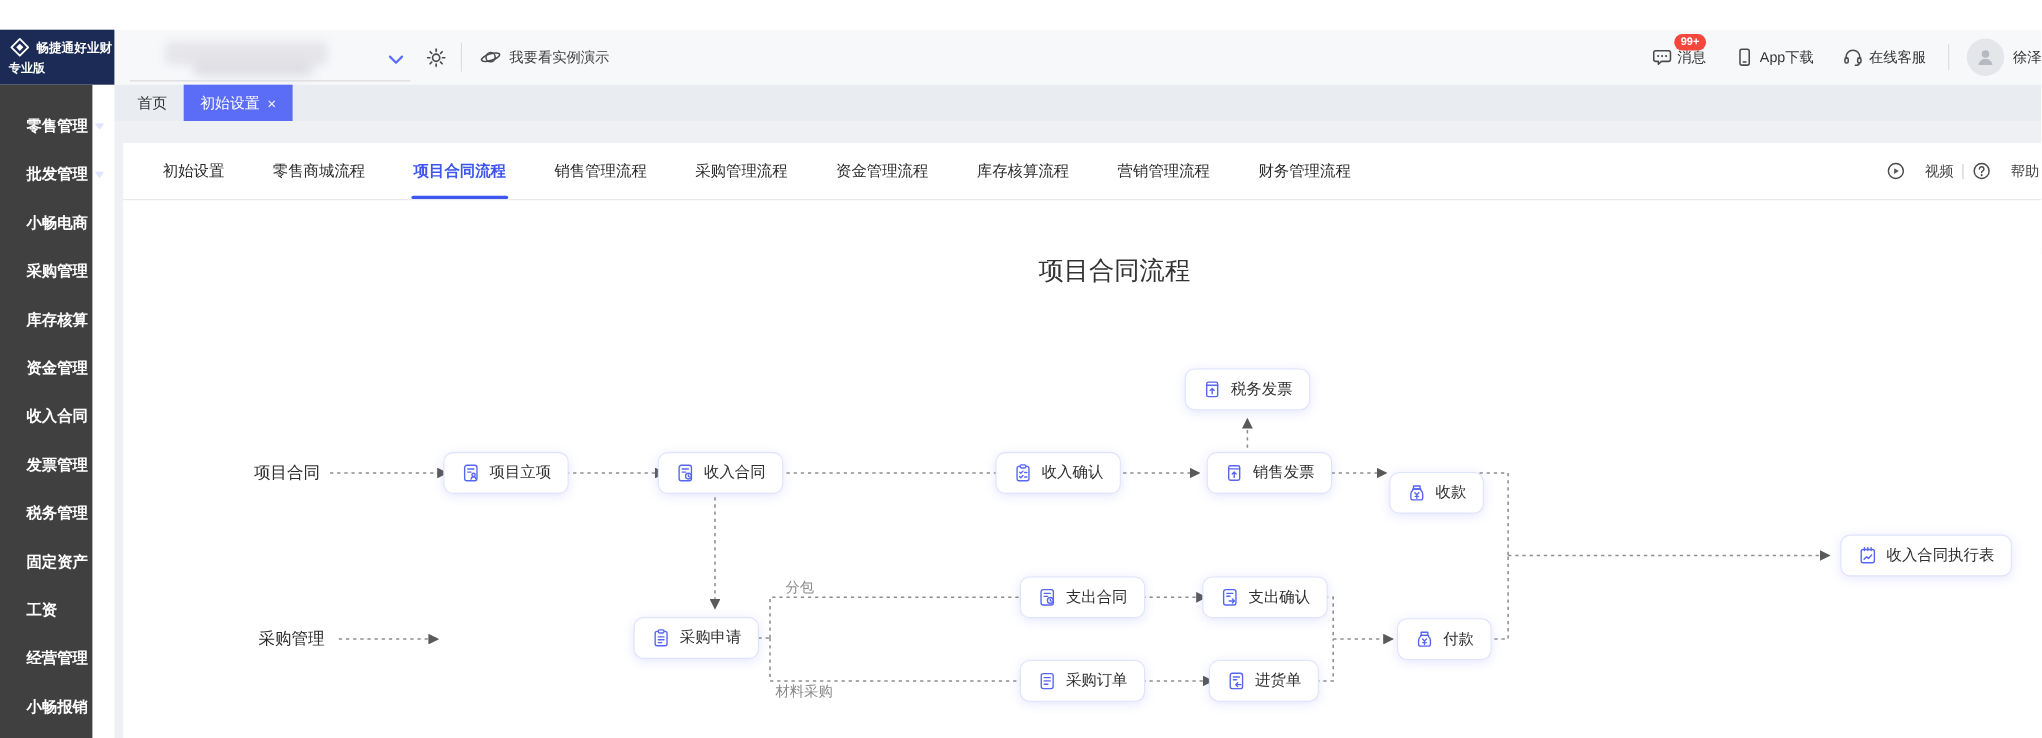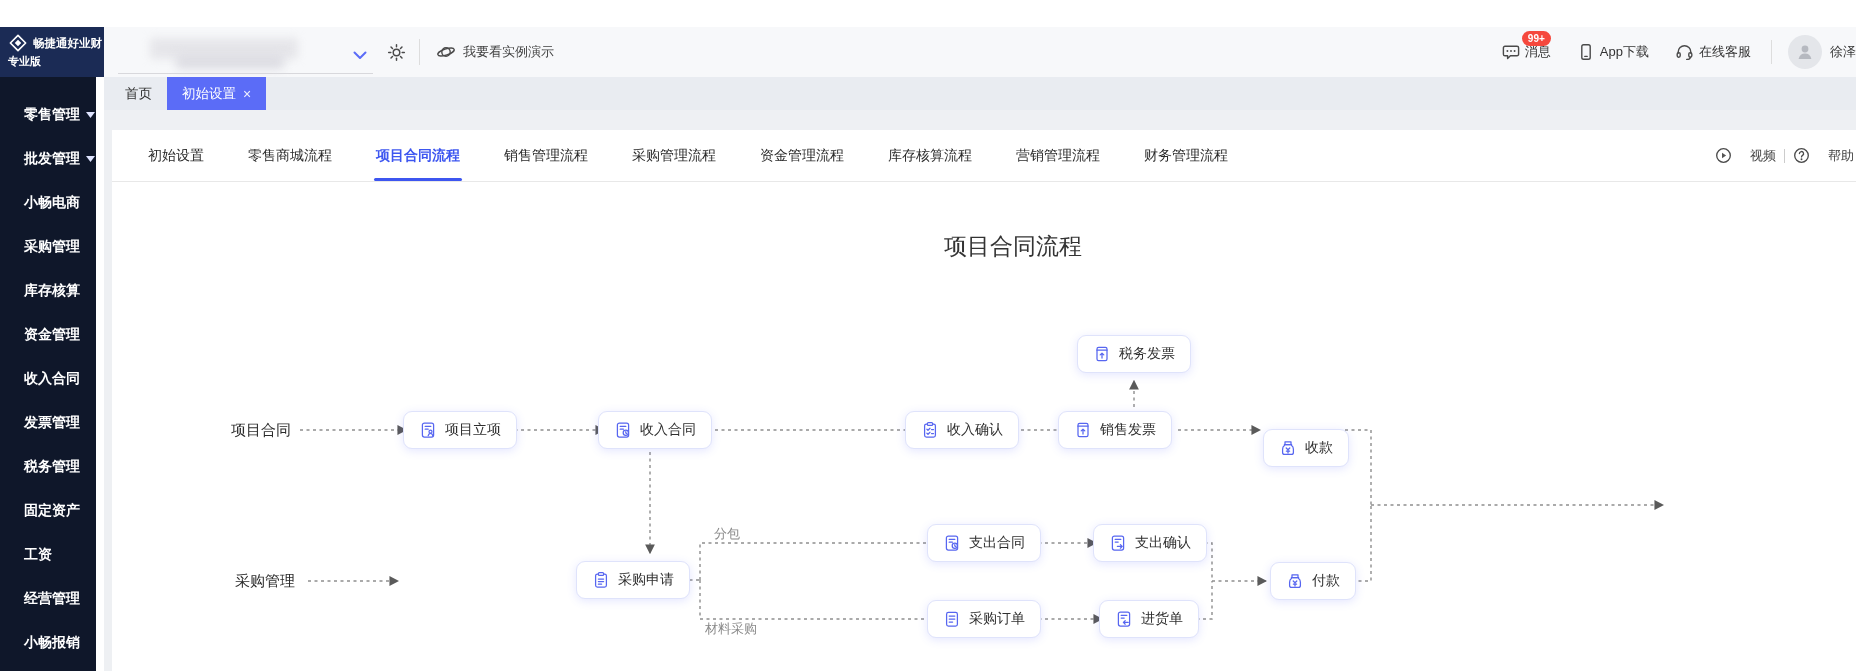--- a/index.html
+++ b/index.html
@@ -28,21 +28,21 @@
   .avatar{width:34px;height:34px;border-radius:50%;background:#e4e6ea;margin-left:16px;display:flex;align-items:center;justify-content:center;overflow:hidden;flex:none;}
   .username{font-size:13px;color:#333;margin-left:8px;white-space:nowrap;}
 
   
   .tabband{position:absolute;left:104px;right:0;top:77px;height:33px;background:#e9ecf1;display:flex;align-items:stretch;padding-left:6px;z-index:4;}
   .wtab{display:flex;align-items:center;gap:7px;padding:0 15px;font-size:13.5px;color:#333;cursor:pointer;}
   .wtab.active{background:#5b6cf7;color:#fff;}
   .wtab .close{font-size:14px;line-height:1;opacity:.9;}
 
   
-  .sidebar{position:absolute;left:0;top:77px;bottom:0;width:96px;background:#0f172a;z-index:5;padding-top:16px;box-sizing:border-box;}
+  .sidebar{position:absolute;left:0;top:77px;bottom:0;width:84px;background:#404040;z-index:5;padding-top:16px;box-sizing:border-box;}
   .side-item{height:44px;display:flex;align-items:center;gap:6px;padding-left:24px;color:#fff;font-size:14px;font-weight:600;cursor:pointer;white-space:nowrap;}
   .side-item .caret{display:flex;align-items:center;}
 
   
   .page-gap{position:absolute;left:104px;right:0;top:110px;bottom:0;background:#eef0f3;z-index:1;}
   .card{position:absolute;left:112px;right:0;top:130px;bottom:0;background:#fff;z-index:2;}
   .subtabs{height:51px;border-bottom:1px solid #e8e8e8;display:flex;align-items:stretch;gap:44px;padding-left:36px;position:relative;}
   .subtab{display:flex;align-items:center;font-size:14px;color:#2b2b2b;cursor:pointer;position:relative;white-space:nowrap;}
   .subtab.active{color:#3d56f0;font-weight:600;}
   .subtab.active::after{content:"";position:absolute;left:-2px;right:-2px;bottom:0;height:3px;background:#3d56f0;border-radius:2px;}
@@ -303,21 +303,21 @@
       </div>
       <div class="node" style="left: 1134px; top: 354px;">
         <span class="nicon">
           <svg viewBox="0 0 18 18">
             <rect x="4" y="2.4" width="10" height="13.2" rx="1.6"></rect>
             <path d="M4 5.2h10M9 13V8.2M7.2 9.9L9 8.1l1.8 1.8"></path>
           </svg>
         </span>
         <span class="nlabel">税务发票</span>
       </div>
-      <div class="node" style="left: 1115px; top: 430px;">
+      <div class="node" style="left: 1154px; top: 430px;">
         <span class="nicon">
           <svg viewBox="0 0 18 18">
             <rect x="4" y="2.4" width="10" height="13.2" rx="1.6"></rect>
             <path d="M4 5.2h10M9 13V8.2M7.2 9.9L9 8.1l1.8 1.8"></path>
           </svg>
         </span>
         <span class="nlabel">销售发票</span>
       </div>
       <div class="node" style="left: 1306px; top: 430px; margin-top: 18px;">
         <span class="nicon">
@@ -380,18 +380,27 @@
       <div class="node" style="left: 1313px; top: 581px;">
         <span class="nicon">
           <svg viewBox="0 0 18 18">
             <path d="M6 2.8h6v2.8H6z"></path>
             <path d="M5.4 5.6h7.2v1c1.1.8 1.8 2 1.8 3.6v3.2a2 2 0 0 1-2 2H5.6a2 2 0 0 1-2-2v-3.2c0-1.6.7-2.8 1.8-3.6z"></path>
             <path d="M7.2 9l1.8 1.8L10.8 9M9 10.8v3.2M7.4 12.2h3.2"></path>
           </svg>
         </span>
         <span class="nlabel">付款</span>
       </div>
+      <div class="node" style="left: 1751px; top: 505px;">
+        <span class="nicon">
+          <svg viewBox="0 0 18 18">
+            <rect x="3" y="3.6" width="12" height="12" rx="1.8"></rect>
+            <path d="M6 1.8v2.6M9 1.8v2.6M12 1.8v2.6M5.6 12.4l2.3-2.3 1.6 1.6 3-3.1"></path>
+          </svg>
+        </span>
+        <span class="nlabel">收入合同执行表</span>
+      </div>
       <div class="lane-label" style="left: 261px; top: 430px;">项目合同</div>
       <div class="lane-label" style="left: 265px; top: 581px;">采购管理</div>
       <div class="edge-label" style="left: 727px; top: 534px;">分包</div>
       <div class="edge-label" style="left: 731px; top: 629px;">材料采购</div>
     </div>
 </div>
 
 </body></html>

